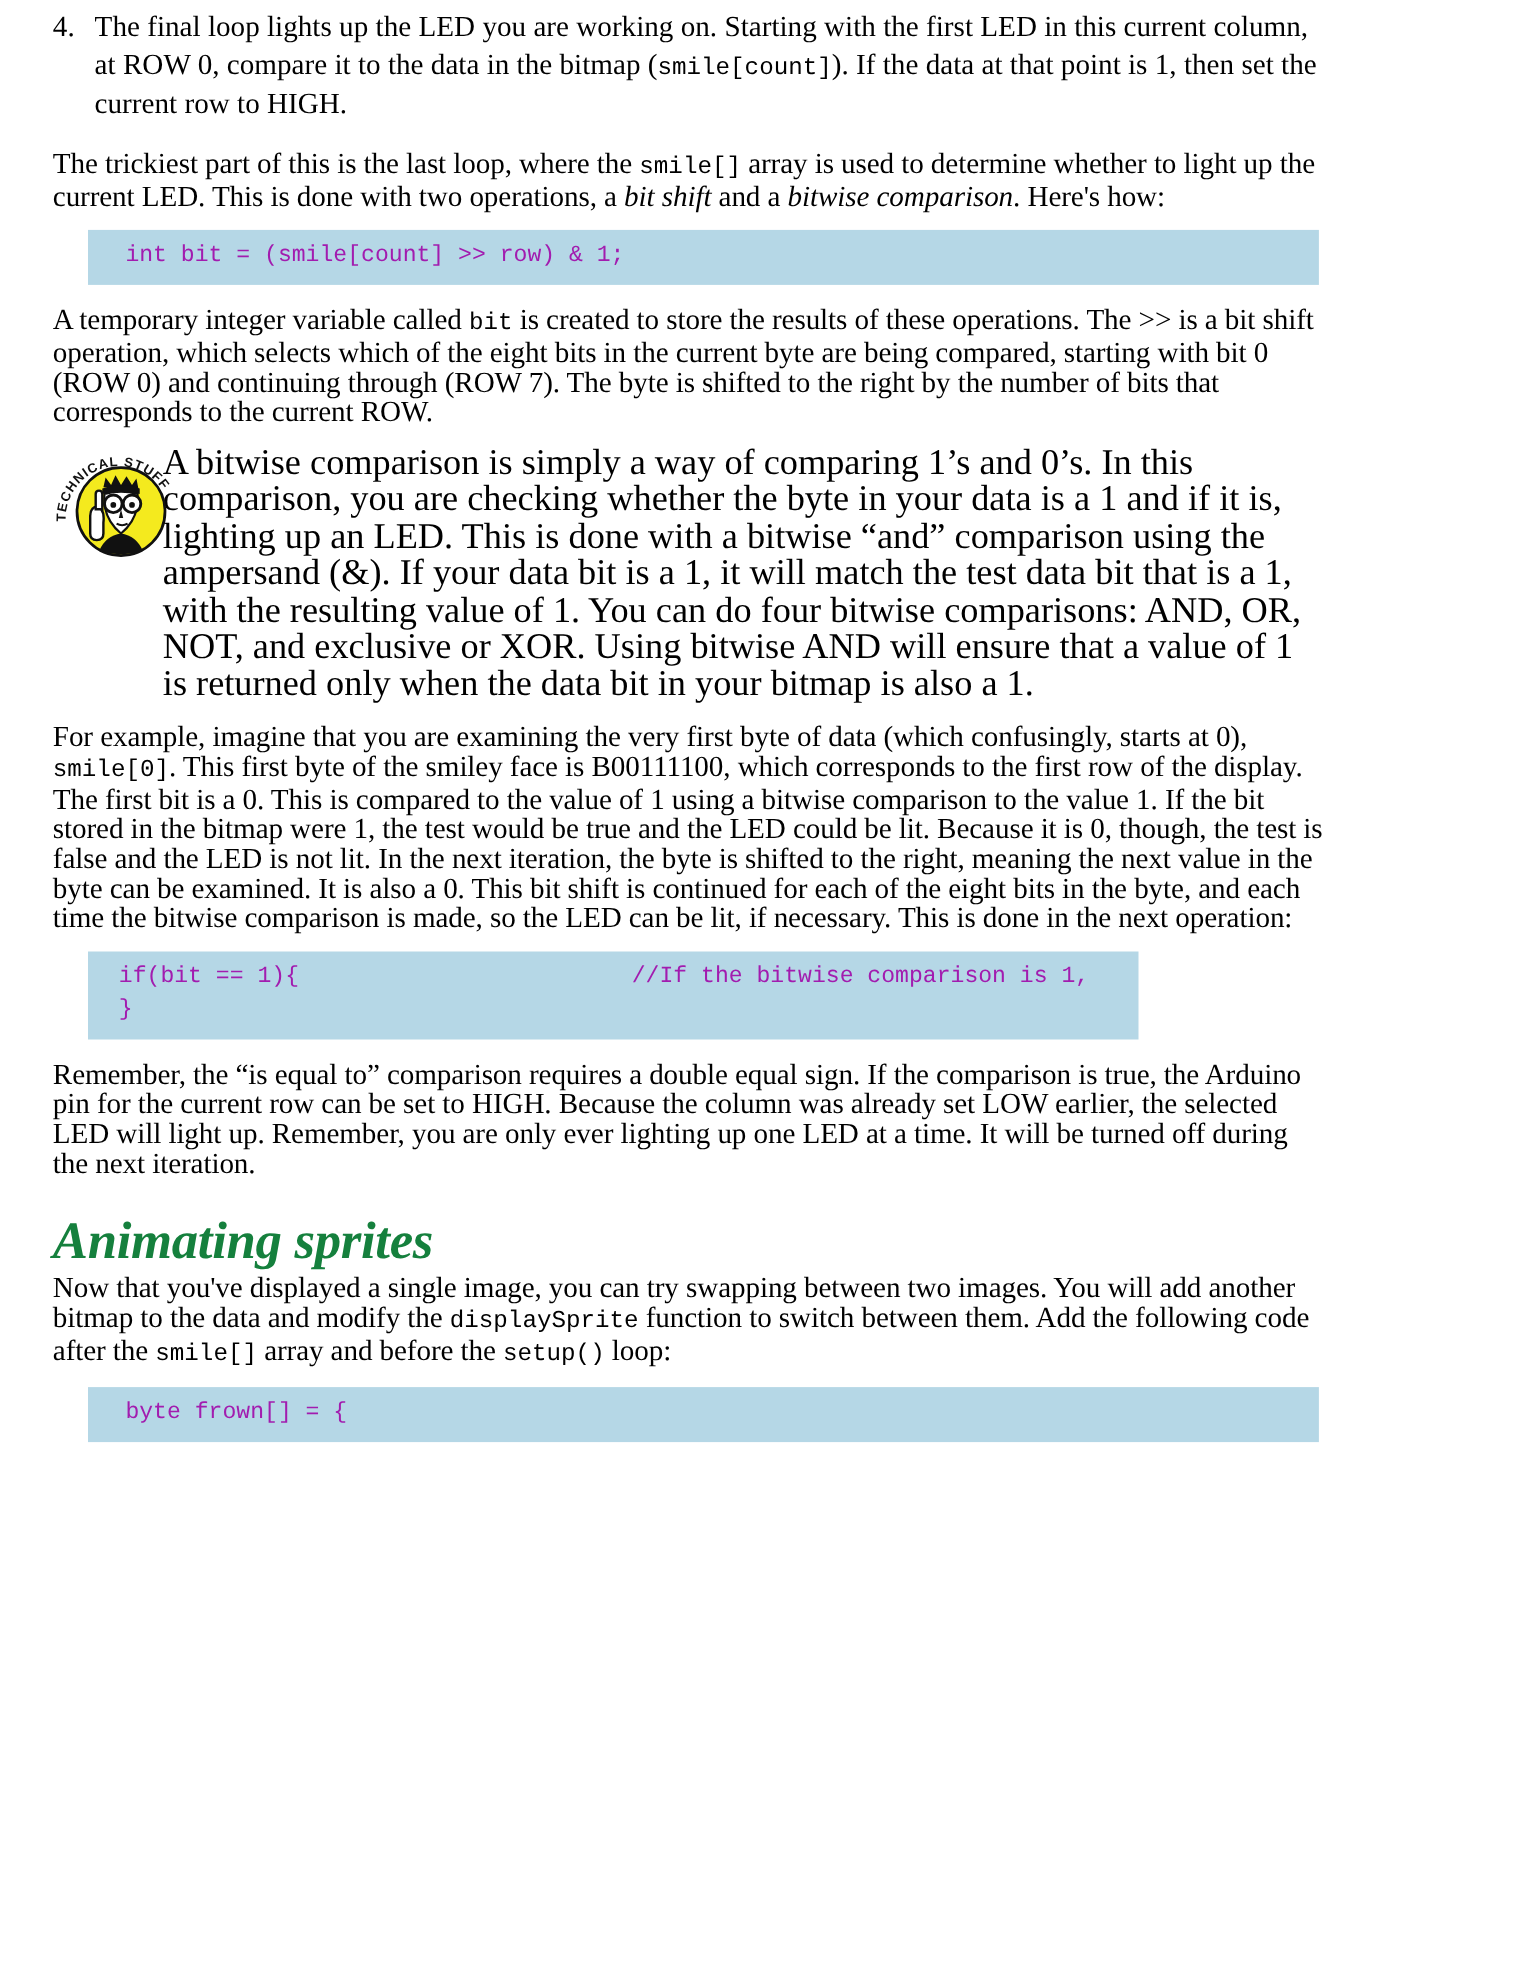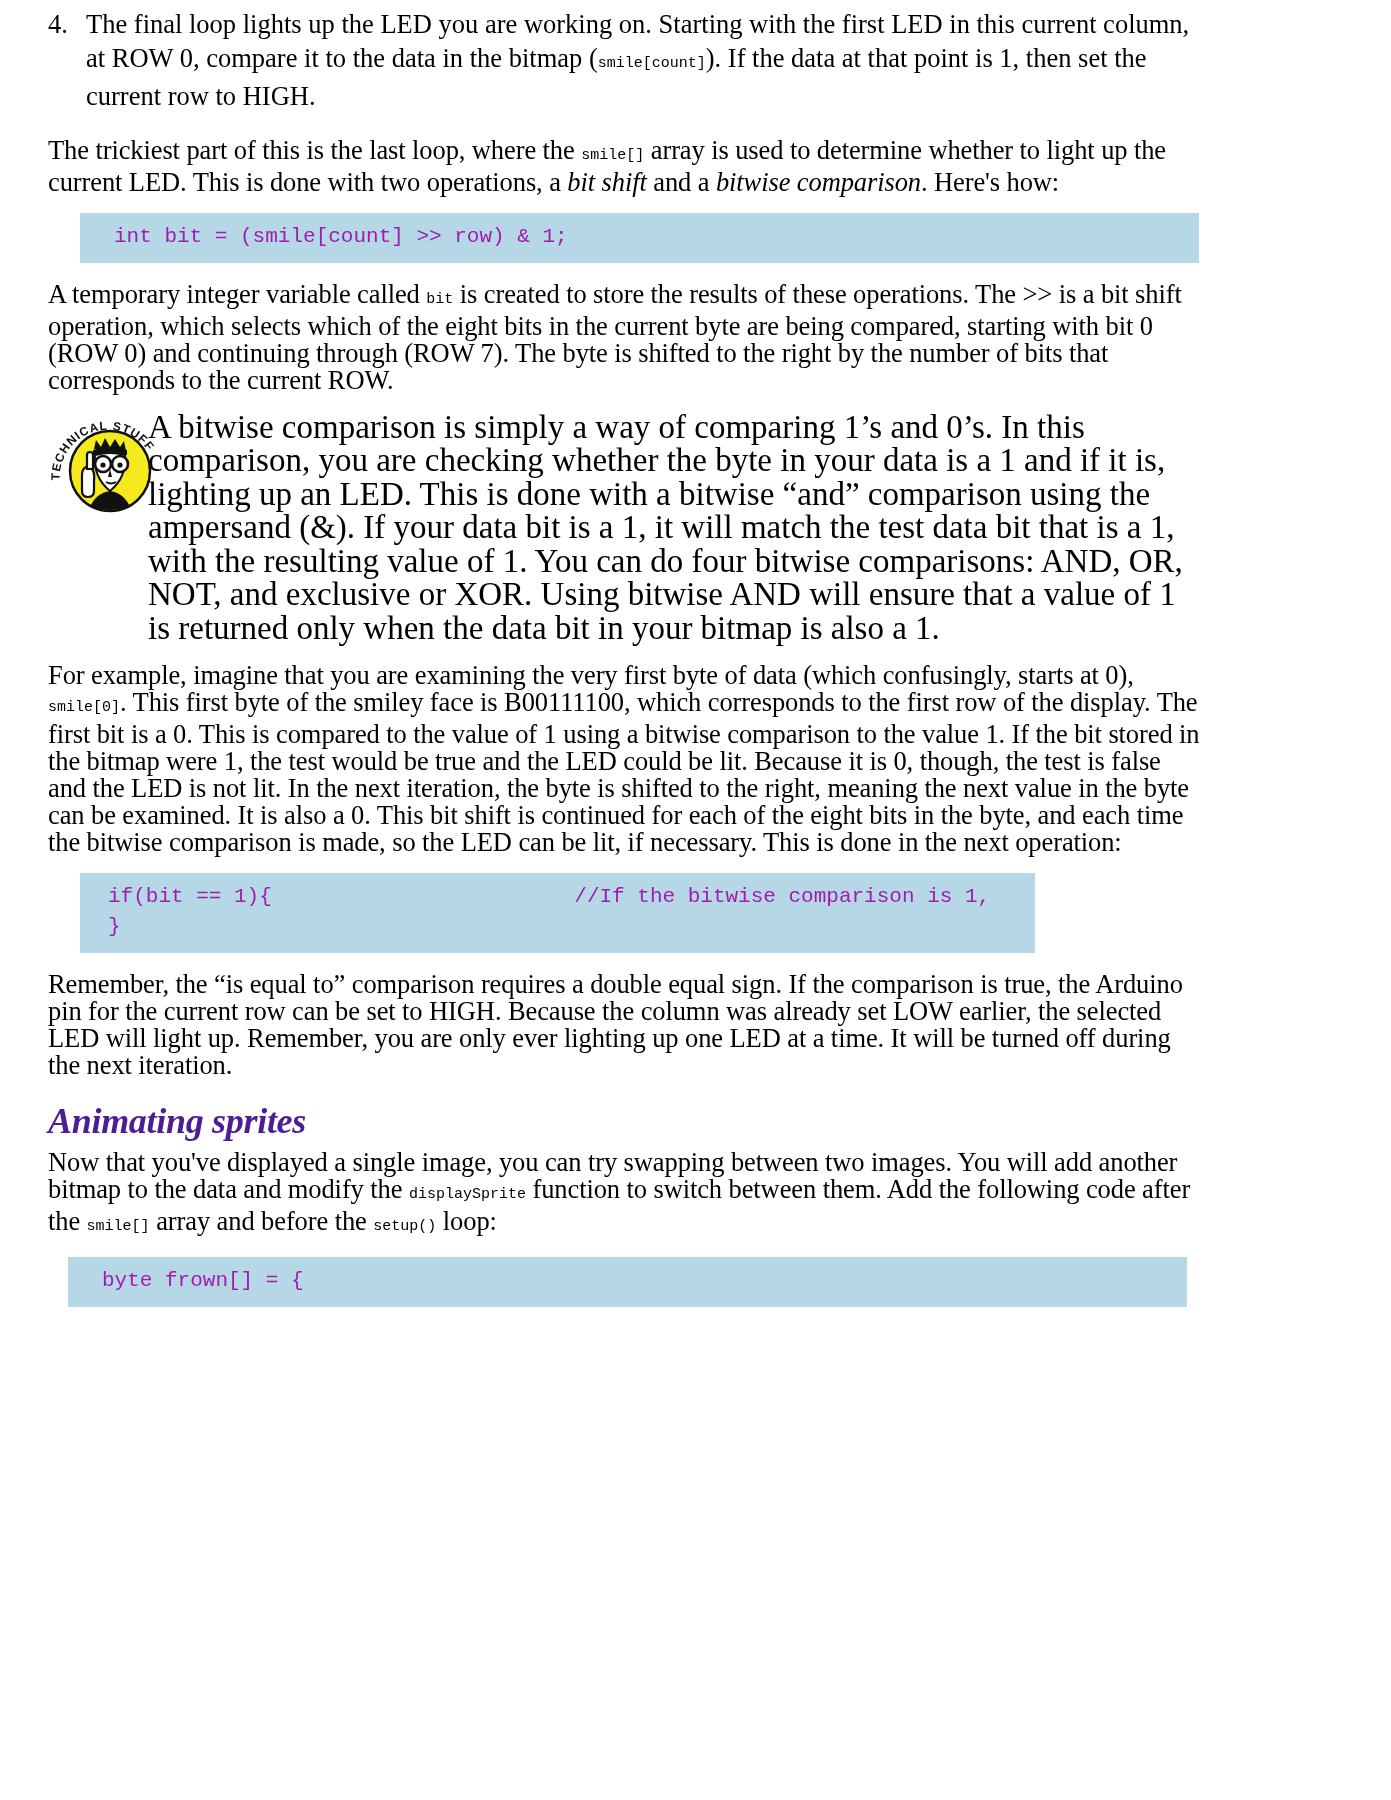--- a/index.html
+++ b/index.html
@@ -32,21 +32,21 @@
   
   p.body {
     font-size: 26.5px;
     line-height: 27px;
     margin: 0 0 17px 0;
     text-align: left;
     letter-spacing: -0.1px;
   }
   .mono {
     font-family: "Liberation Mono", "DejaVu Sans Mono", monospace;
-    font-size: 15px;
+    font-size: 22px;
     letter-spacing: 0px;
   }
   .ital {
     font-style: italic;
   }
 
   
   .step {
     display: flex;
     margin: 0 0 23px 0;
@@ -87,21 +87,21 @@
   .code-single .cl { padding-left: 34px; }
 
   .code-multi {
     margin-left: 32px;
     width: 955px;
     padding: 9px 0 11px 0;
   }
   .code-multi .cl { padding-left: 28px; }
 
   .code-last {
-    margin-left: 20px;
+    margin-left: 32px;
     width: 1119px;
     padding: 9px 0 11px 0;
   }
   .code-last .cl { padding-left: 34px; }
 
   
   .tipblock {
     position: relative;
     margin: 14px 0 17px 0;
     min-height: 120px;
@@ -115,27 +115,27 @@
   }
   .tip-text {
     margin-left: 100px;
     font-size: 33px;
     line-height: 33.5px;
   }
   .tip-text p { margin: 0; }
 
   
   h2.section-head {
-    color: #4c1d95;
+    color: #15803d;
     font-family: "Liberation Serif", "DejaVu Serif", serif;
     font-style: italic;
     font-weight: bold;
-    font-size: 36px;
+    font-size: 48px;
     line-height: 48px;
-    margin: 18px 0 4px 0;
+    margin: 34px 0 4px 0;
     letter-spacing: -0.3px;
   }
 </style>
 </head>
 <body>
 
 <div class="page">
   <div class="content">
 
     <div class="step">

